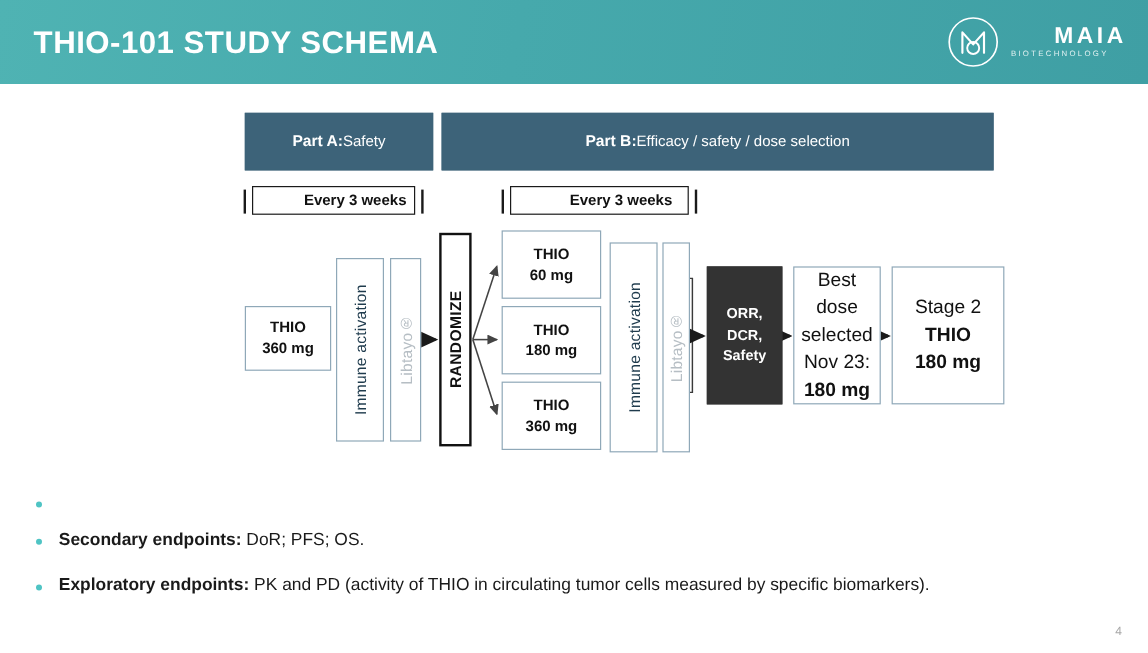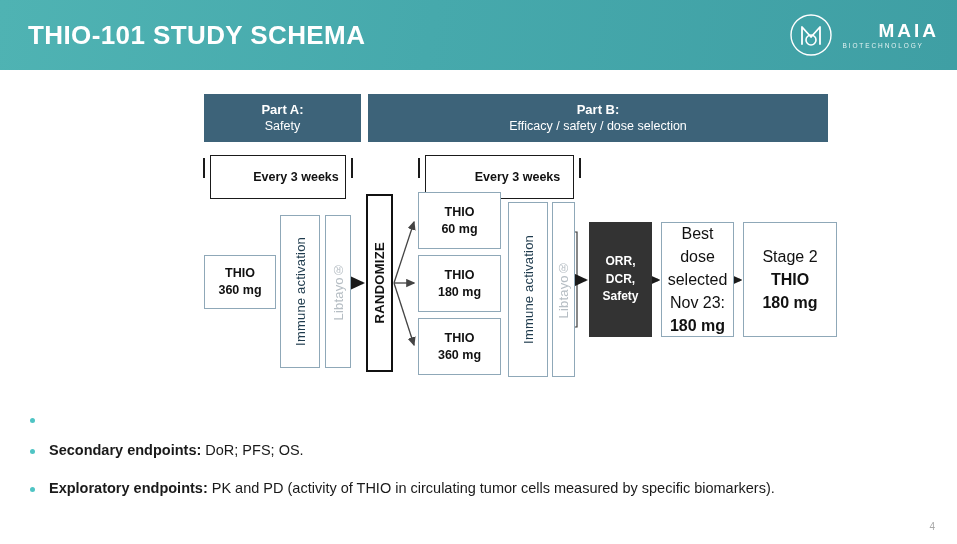--- a/index.html
+++ b/index.html
@@ -26,38 +26,38 @@
     display:flex; align-items:center; gap:9px;
   }
   #logo-mark { width:44px; height:44px; }
   #logo-text { display:flex; flex-direction:column; line-height:1; }
   #logo-name { color:#fff; font-size:19px; font-weight:bold; letter-spacing:3px;margin-left:36px; }
   #logo-sub { color:#e2f2f2; font-size:6.5px; letter-spacing:1.9px; margin-top:3px; }
 
   
   .part-box {
     position:absolute; background:#3d6379; color:#ffffff;
-    display:flex; flex-direction:column; align-items:center; justify-content:center;
+    display:flex; align-items:center; justify-content:center;
     border:1px solid #3d6379;
   }
   .part-title { font-size:13px; font-weight:bold; line-height:1.35; }
   .part-sub   { font-size:12.5px; font-weight:normal; line-height:1.35; }
 
   #part-a { left:204px; top:94px; width:157px; height:48px; }
   #part-b { left:368px; top:94px; width:460px; height:48px; }
 
   
   .bracket { position:absolute; height:26px; }
   .bracket .cap {
     position:absolute; top:3px; width:2px; height:20px; background:#1a1a1a;
   }
   .bracket .cap.left  { left:0; }
   .bracket .cap.right { right:0; }
   .bracket .body {
-    position:absolute; left:7px; right:7px; top:0; height:44px;
+    position:absolute; left:7px; right:7px; top:0; height:24px;
     border:1.6px solid #1a1a1a; background:#ffffff;
     display:flex; align-items:center; justify-content:center;padding-left:36px;
   }
   .bracket .lbl { font-size:12.5px; font-weight:bold; color:#111; }
   #bracket-1 { left:203px; top:155px; width:150px; }
   #bracket-2 { left:418px; top:155px; width:163px; }
 
   
   .fbox {
     position:absolute; background:#ffffff; border:1.3px solid #8fa8b8;

